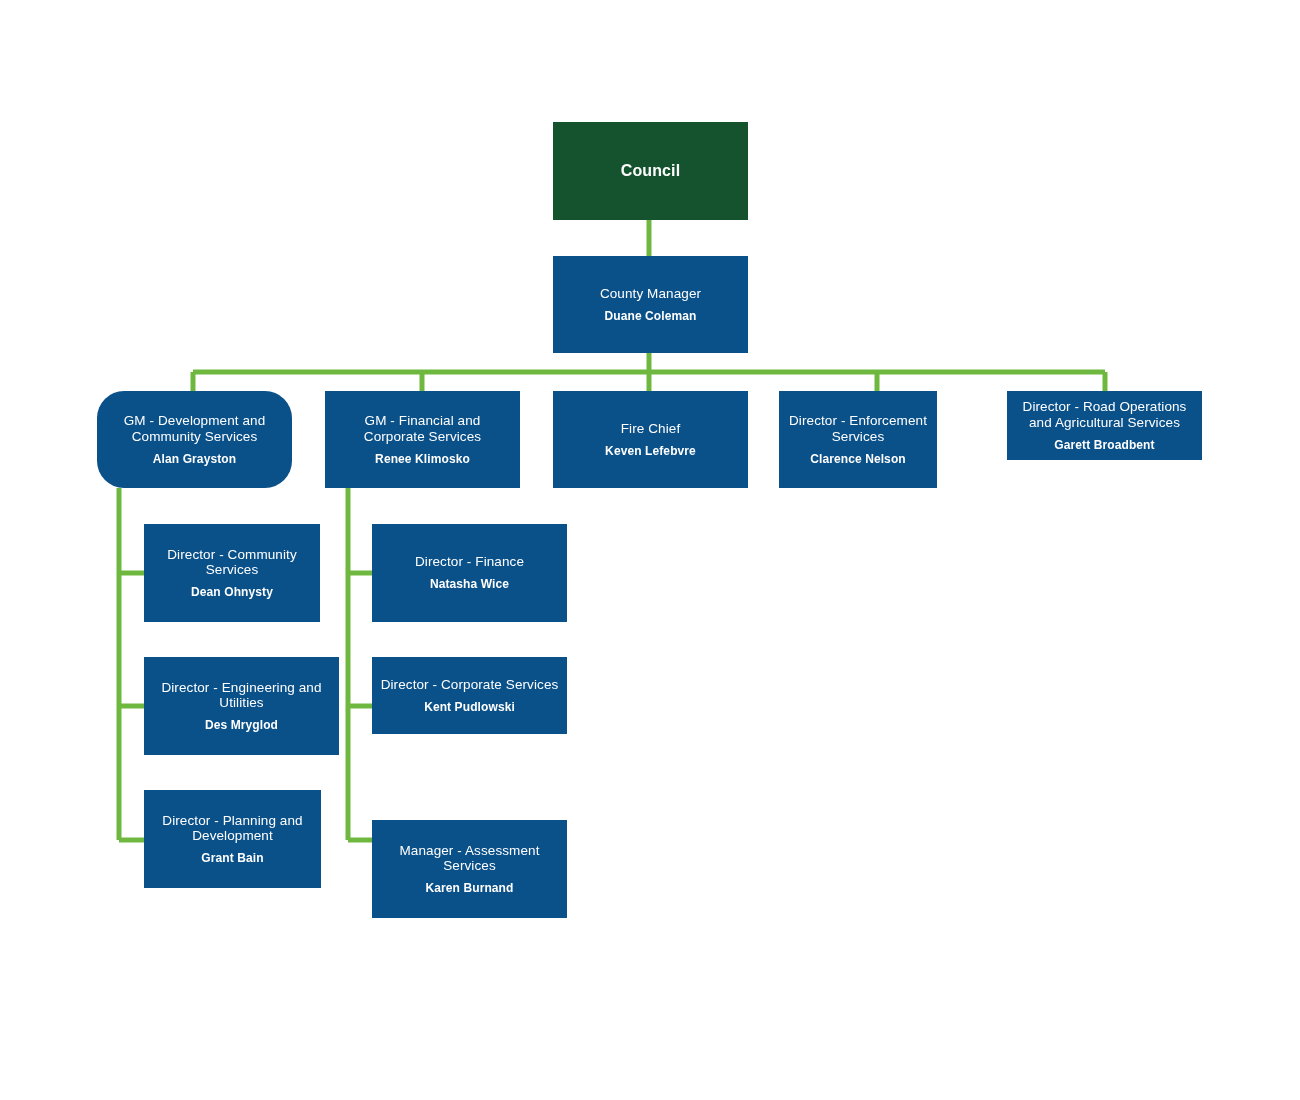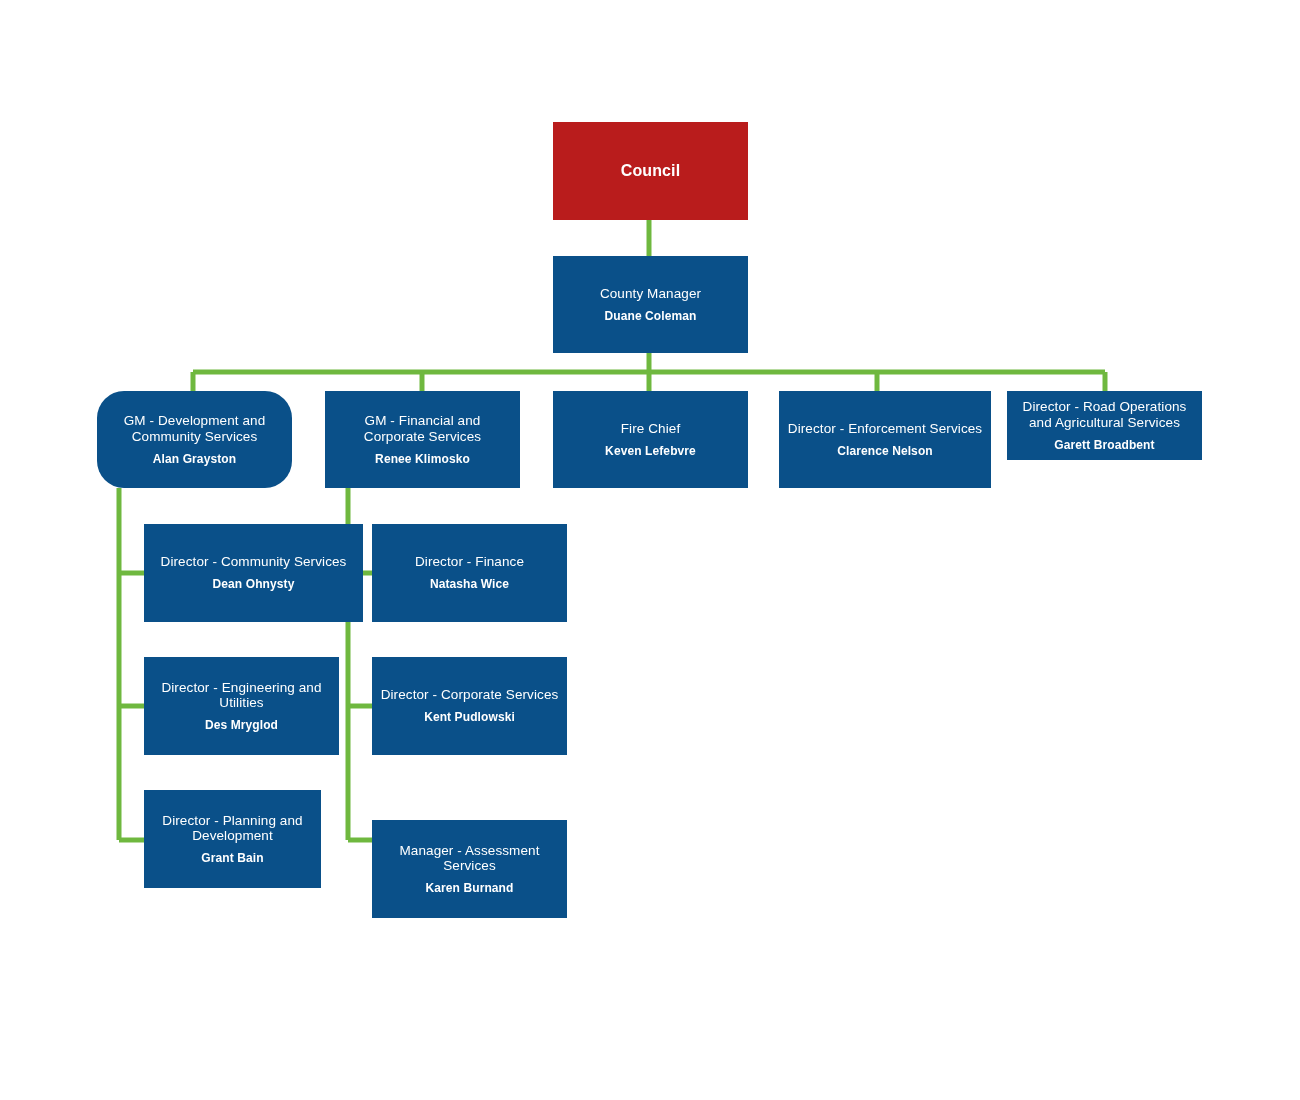--- a/index.html
+++ b/index.html
@@ -35,21 +35,21 @@
     display: flex;
     flex-direction: column;
     align-items: center;
     justify-content: center;
     text-align: center;
     color: #ffffff;
     padding: 4px 8px;
     line-height: 1.18;
   }
   .node-box.root {
-    background: #b91c1c;
+    background: #14532d;
   }
   .node-title {
     font-size: 13.5px;
     font-weight: 400;
     color: #ffffff;
     letter-spacing: 0.1px;
     max-width: 100%;
   }
   .node-name {
     font-size: 12px;
@@ -118,51 +118,51 @@
   <div class="node-box" style="left:325px; top:391px; width:195px; height:97px;">
     <div class="node-title">GM - Financial and Corporate Services</div>
     <div class="node-name">Renee Klimosko</div>
   </div>
 
   <div class="node-box" style="left:553px; top:391px; width:195px; height:97px;">
     <div class="node-title">Fire Chief</div>
     <div class="node-name">Keven Lefebvre</div>
   </div>
 
-  <div class="node-box" style="left:779px; top:391px; width:212px; height:97px;">
+  <div class="node-box" style="left:779px; top:391px; width:158px; height:97px;">
     <div class="node-title">Director - Enforcement Services</div>
     <div class="node-name">Clarence Nelson</div>
   </div>
 
   <div class="node-box" style="left:1007px; top:391px; width:195px; height:69px;">
     <div class="node-title">Director - Road Operations and Agricultural Services</div>
     <div class="node-name">Garett Broadbent</div>
   </div>
 
-  <div class="node-box" style="left:144px; top:524px; width:219px; height:98px;">
+  <div class="node-box" style="left:144px; top:524px; width:176px; height:98px;">
     <div class="node-title">Director - Community Services</div>
     <div class="node-name">Dean Ohnysty</div>
   </div>
 
   <div class="node-box" style="left:144px; top:657px; width:195px; height:98px;">
     <div class="node-title">Director - Engineering and Utilities</div>
     <div class="node-name">Des Mryglod</div>
   </div>
 
   <div class="node-box" style="left:144px; top:790px; width:177px; height:98px;">
     <div class="node-title">Director - Planning and Development</div>
     <div class="node-name">Grant Bain</div>
   </div>
 
   <div class="node-box" style="left:372px; top:524px; width:195px; height:98px;">
     <div class="node-title">Director - Finance</div>
     <div class="node-name">Natasha Wice</div>
   </div>
 
-  <div class="node-box" style="left:372px; top:657px; width:195px; height:98px;">
+  <div class="node-box" style="left:372px; top:657px; width:195px; height:77px;">
     <div class="node-title">Director - Corporate Services</div>
     <div class="node-name">Kent Pudlowski</div>
   </div>
 
   <div class="node-box" style="left:372px; top:790px; width:195px; height:98px;margin-top:30px;">
     <div class="node-title">Manager - Assessment Services</div>
     <div class="node-name">Karen Burnand</div>
   </div>
 
 </div>

